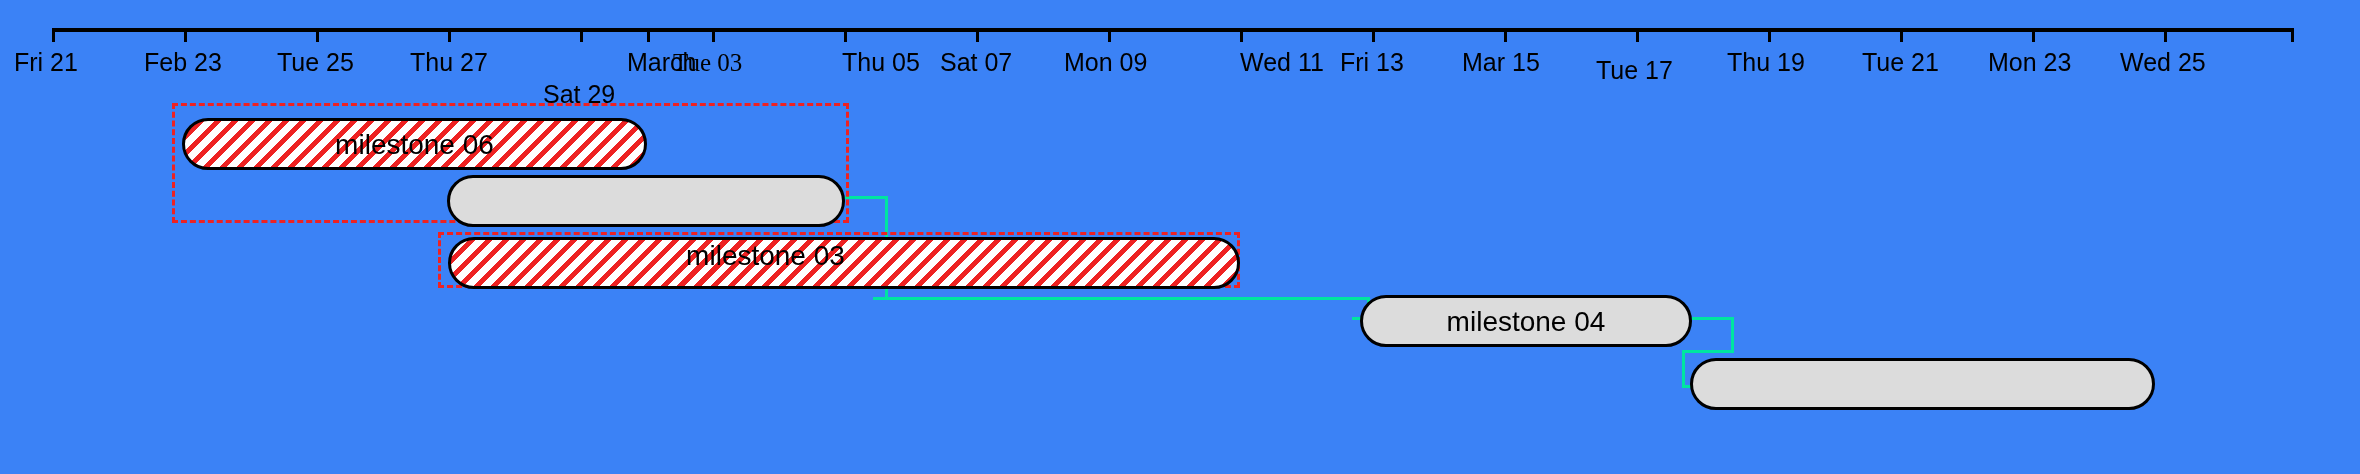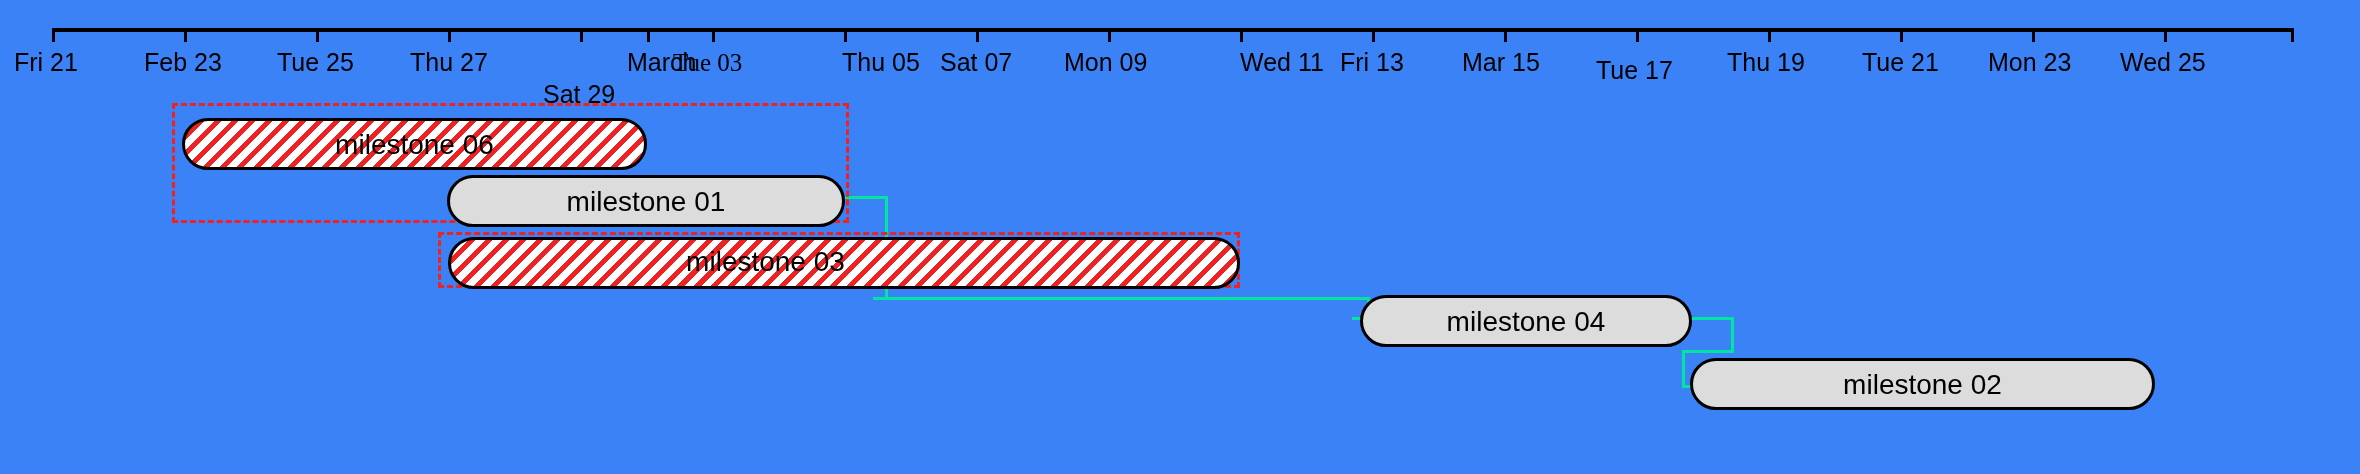--- a/index.html
+++ b/index.html
@@ -156,26 +156,24 @@
     <div class="slack-box" style="left:172px; top:103px; width:677px; height:120px;"></div>
     <div class="slack-box" style="left:438px; top:232px; width:802px; height:56px;"></div>
   </div>
 
   <div class="bars-layer">
 
     <div class="task-bar critical" style="left:182px; top:118px; width:465px; height:52px;"></div>
     <div class="task-label" style="left:182px; top:131px; width:465px;">milestone 06</div>
 
     <div class="task-bar normal" style="left:447px; top:175px; width:398px; height:52px;"></div>
-    <div class="task-label" style="left:447px; top:188px; width:398px;">milestone 01</div>
 
     <div class="task-bar critical" style="left:448px; top:237px; width:792px; height:52px;"></div>
-    <div class="task-label" style="left:448px; top:248px; width:635px;">milestone 03</div>
+    <div class="task-label" style="left:448px; top:242px; width:635px;">milestone 03</div>
 
     <div class="task-bar normal" style="left:1360px; top:295px; width:332px; height:52px;"></div>
     <div class="task-label" style="left:1360px; top:308px; width:332px;">milestone 04</div>
 
     <div class="task-bar normal" style="left:1690px; top:358px; width:465px; height:52px;"></div>
-    <div class="task-label" style="left:1690px; top:371px; width:465px;">milestone 02</div>
 
   </div>
 
 </div>
 
 </body></html>

